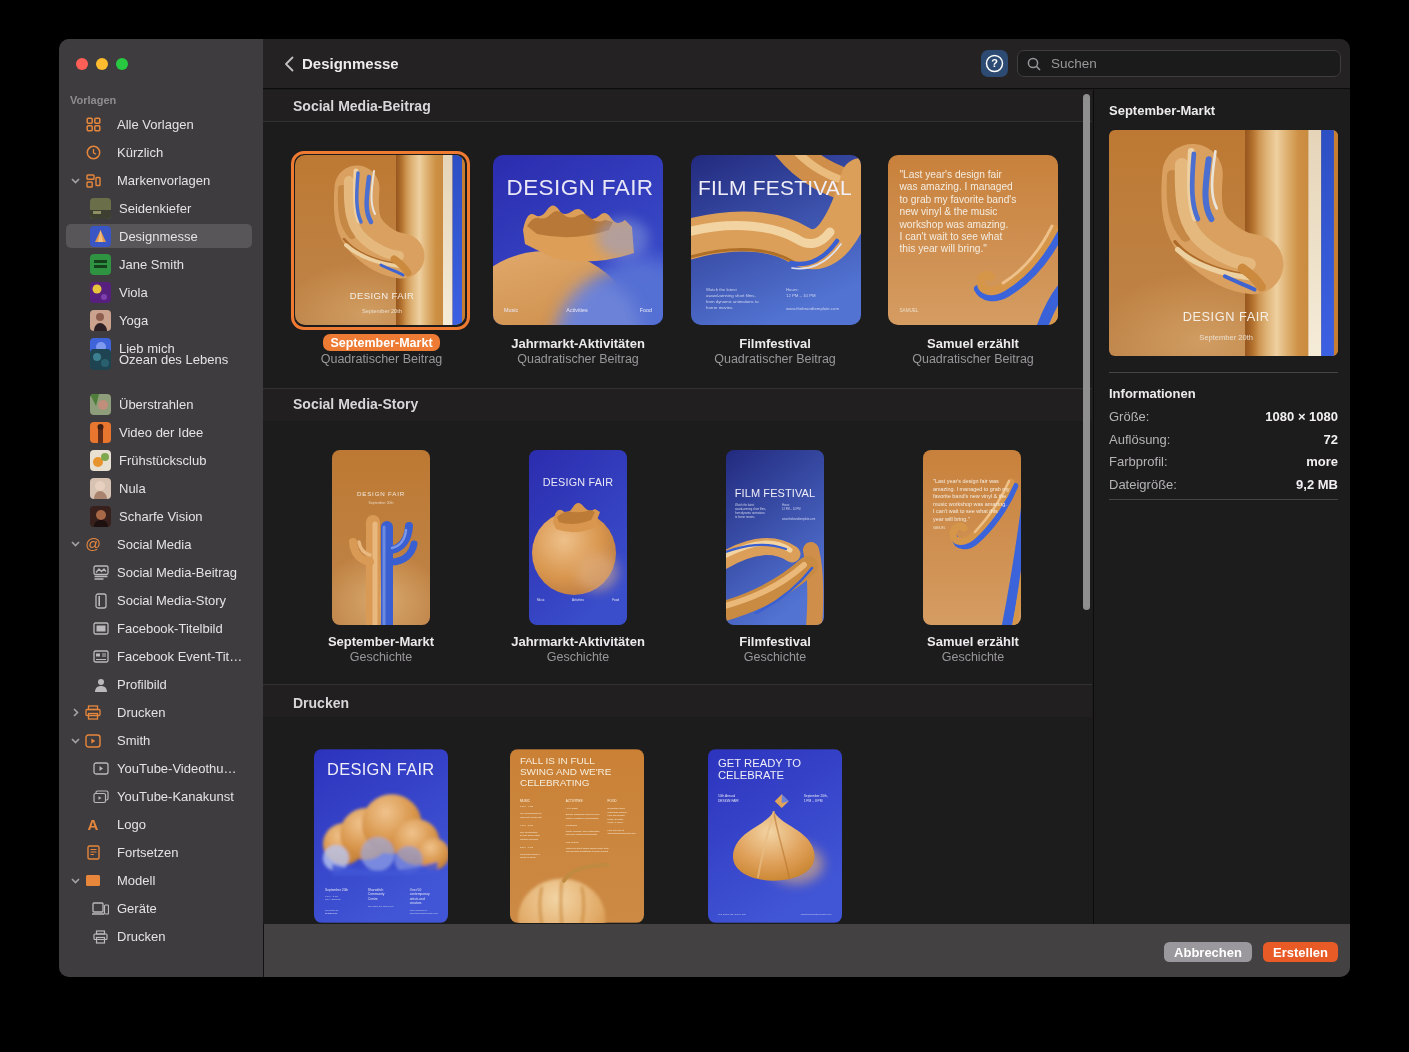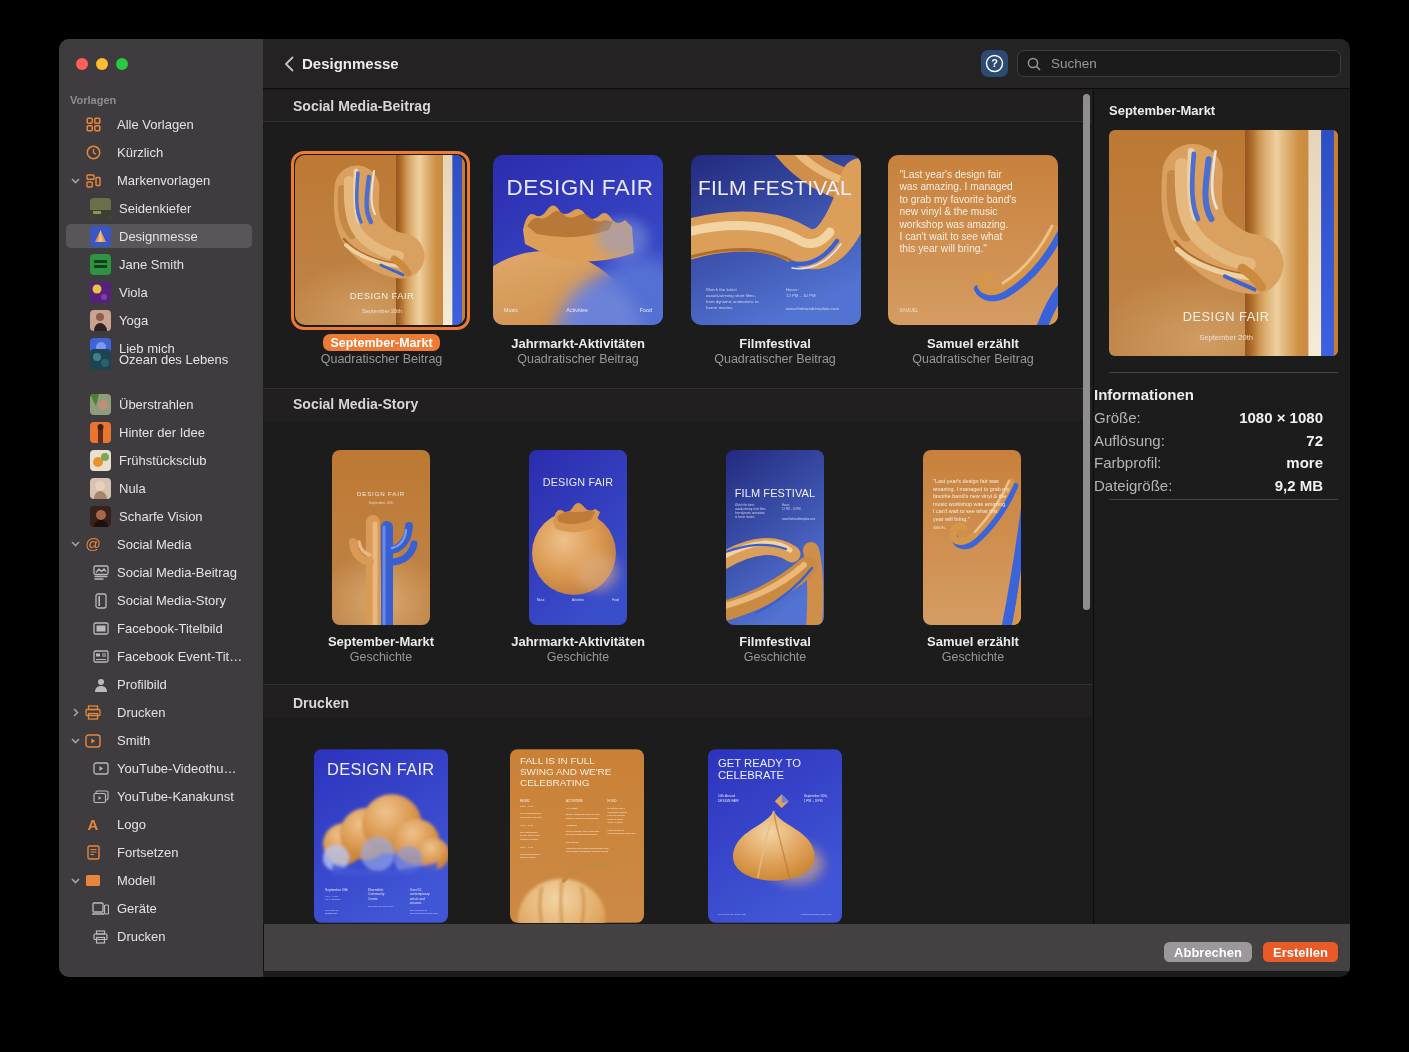--- a/index.html
+++ b/index.html
@@ -33,24 +33,24 @@
 .selring{position:absolute;border:3px solid #ef7a31;border-radius:13px;}
 .cttl{position:absolute;font-size:13px;font-weight:700;color:#eceaec;text-align:center;}
 .csub{position:absolute;font-size:12.5px;color:#98969a;text-align:center;}
 .pill{background:#ee7b33;border-radius:7px;padding:1.5px 7px;color:#fff;font-size:12.5px;display:inline-block;}
 #scrollbar{position:absolute;left:819.5px;top:4px;width:7px;height:516px;border-radius:3.5px;background:#8f8f8f;}
 
 #rpanel{position:absolute;left:1034px;top:51px;width:257px;height:834px;background:#1d1c1c;border-left:1px solid #0c0c0c;}
 #rpanel .rt{position:absolute;left:15px;top:13px;font-size:13px;font-weight:700;color:#edebec;}
 #preview{position:absolute;left:15px;top:40px;width:229px;height:226px;border-radius:6px;overflow:hidden;}
 .rline{position:absolute;left:15px;width:229px;height:1px;background:#464546;}
-.inforow{position:absolute;left:0;width:229px;font-size:15px;color:#b5b3b6;}
+.inforow{position:absolute;left:15px;width:229px;font-size:13px;color:#b5b3b6;}
 .inforow b{position:absolute;right:0;color:#f2f0f2;font-weight:700;}
 
-#bbar{position:absolute;left:204px;top:885px;width:1087px;height:47px;background:#434142;border-left:1px solid #131213;}
+#bbar{position:absolute;left:204px;top:885px;width:1087px;height:53px;background:#434142;border-left:1px solid #131213;}
 .btn{position:absolute;top:18px;height:20px;border-radius:5.5px;font-size:13px;font-weight:700;color:#fff;display:flex;align-items:center;justify-content:center;}
 #btncancel{left:900px;width:88px;background:#9a989d;}
 #btncreate{left:999px;width:75px;background:#e85b26;}
 </style></head>
 <body>
 <div id="win">
   <div id="sidebar">
     <div class="dot" style="left:17px;background:#ff5f57;"></div>
     <div class="dot" style="left:37px;background:#febc2e;"></div>
     <div class="dot" style="left:57px;background:#28c840;"></div>
@@ -160,21 +160,21 @@
             <circle cx="13" cy="11" r="5" fill="#c08e7a"></circle>
           </svg></span>
         <span class="lb1">Überstrahlen</span>
       </div>
 <div class="row" style="top:379px">
         <span class="th"><svg width="21" height="21" viewBox="0 0 21 21">
             <rect width="21" height="21" fill="#e8762e"></rect>
             <path d="M8 5h5v16H8z" fill="#5e2e1a"></path>
             <circle cx="10.5" cy="5" r="3" fill="#3e2014"></circle>
           </svg></span>
-        <span class="lb1">Hinter der Idee</span>
+        <span class="lb1">Video der Idee</span>
       </div>
 <div class="row" style="top:407px">
         <span class="th"><svg width="21" height="21" viewBox="0 0 21 21">
             <rect width="21" height="21" fill="#e8e0d0"></rect>
             <circle cx="8" cy="12" r="5" fill="#e8942e"></circle>
             <circle cx="15" cy="7" r="4" fill="#7ea84e"></circle>
           </svg></span>
         <span class="lb1">Frühstücksclub</span>
       </div>
 <div class="row" style="top:435px">

